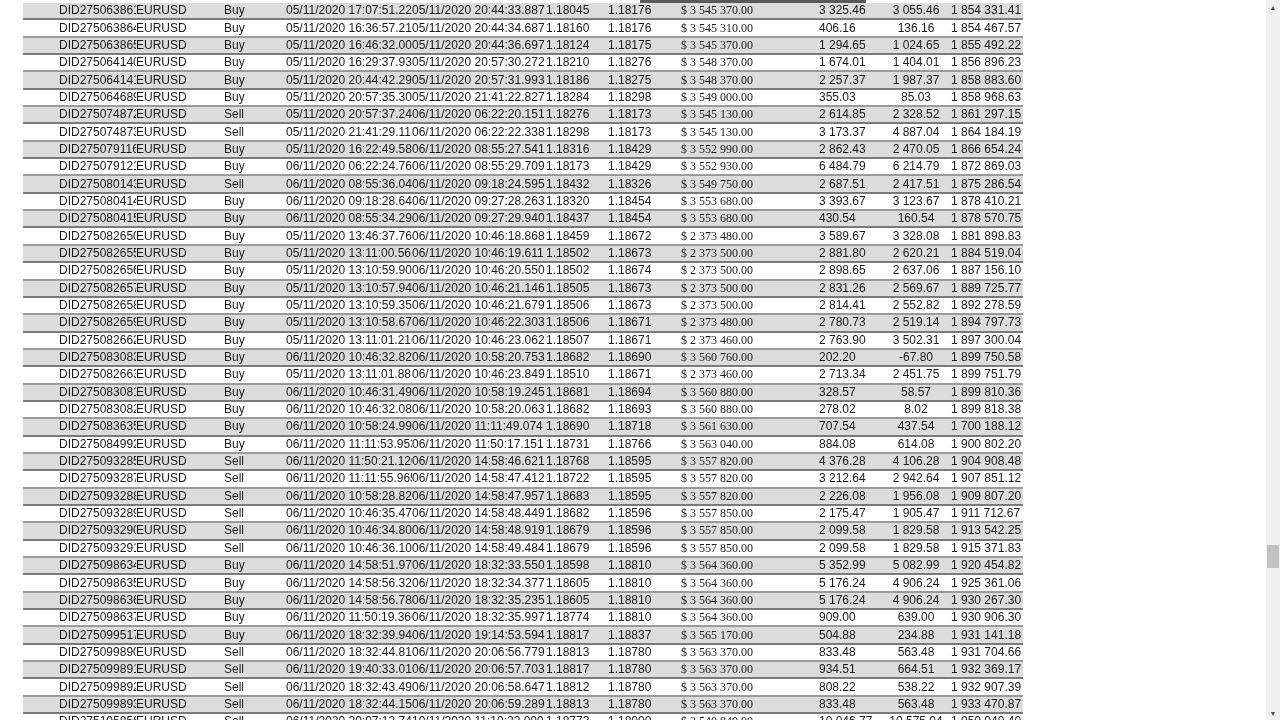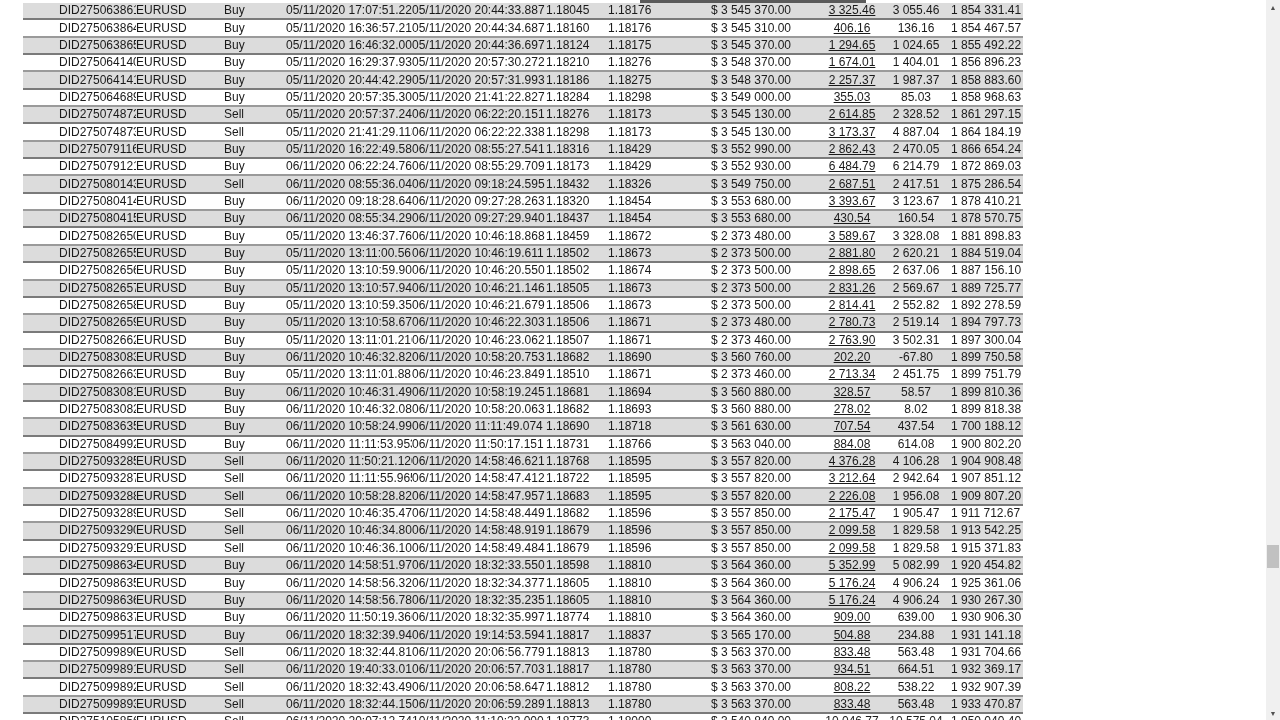--- a/index.html
+++ b/index.html
@@ -29,22 +29,22 @@
   }
   table.trades tr.odd td { background: #dcdcdc; }
   table.trades tr.even td { background: #ffffff; border-bottom-color: #9a9a9a; }
   td.c-id { width: 113px; text-align: left; padding-left: 36px !important; }
   td.c-sym { width: 88px; margin-left: 24px; }
   td.c-type { width: 62px; }
   td.c-open { width: 126px; }
   td.c-close { width: 134px; }
   td.c-op { width: 62px; }
   td.c-cp { width: 73px; margin-top: 20px; }
-  td.c-vol { width: 110px; text-align: right; padding-right: 28px !important; }
-  td.c-gross { width: 66px; text-align: center; text-decoration: underline; }
+  td.c-vol { width: 110px; text-align: left; padding-right: 28px !important; font-family: Liberation Serif, serif; }
+  td.c-gross { width: 66px; text-align: left; }
   td.c-net { width: 62px; text-align: center; padding-right: 4px !important; }
   td.c-bal { width: 68px; text-align: center; padding-right: 4px !important; }
   td.c-id { box-sizing: border-box; }
   .scrollbar {
     position: absolute; left: 1266px; top: 0; width: 14px; height: 720px;
     background: #f0f0f0;
   }
   .scroll-up, .scroll-down {
     position: absolute; left: 0; width: 14px; height: 14px;
     display: flex; align-items: center; justify-content: center;

